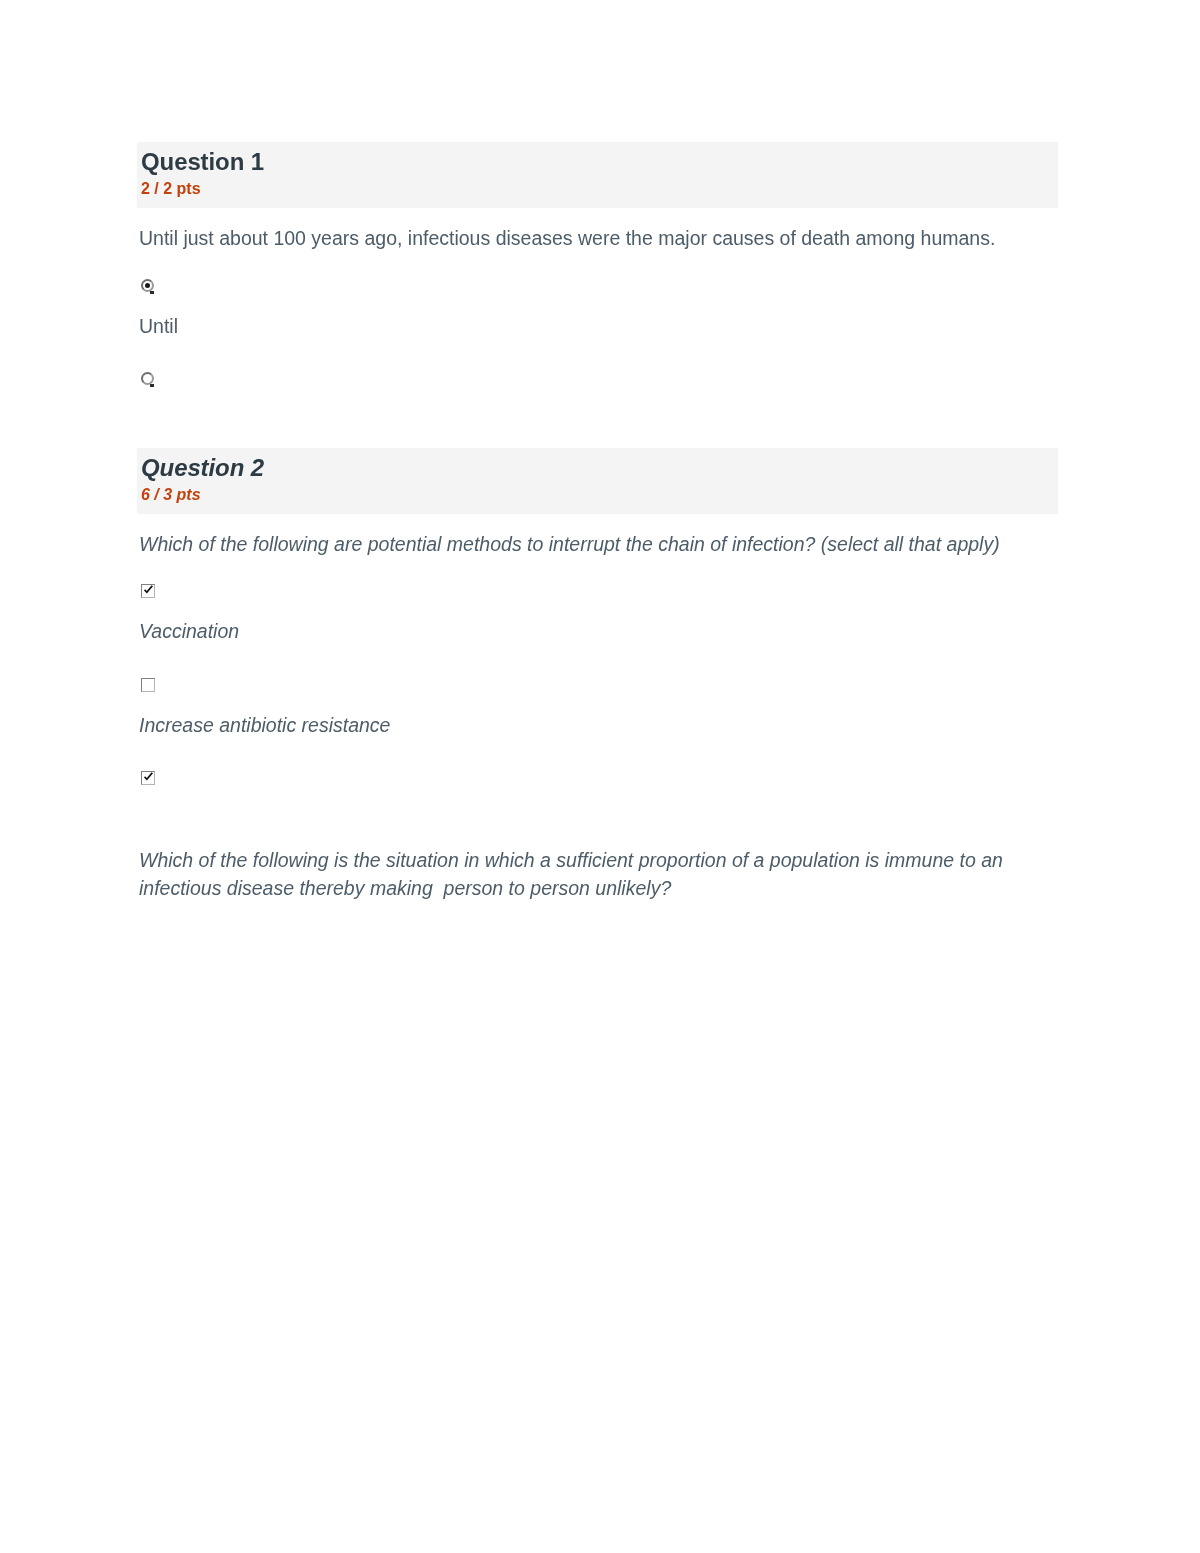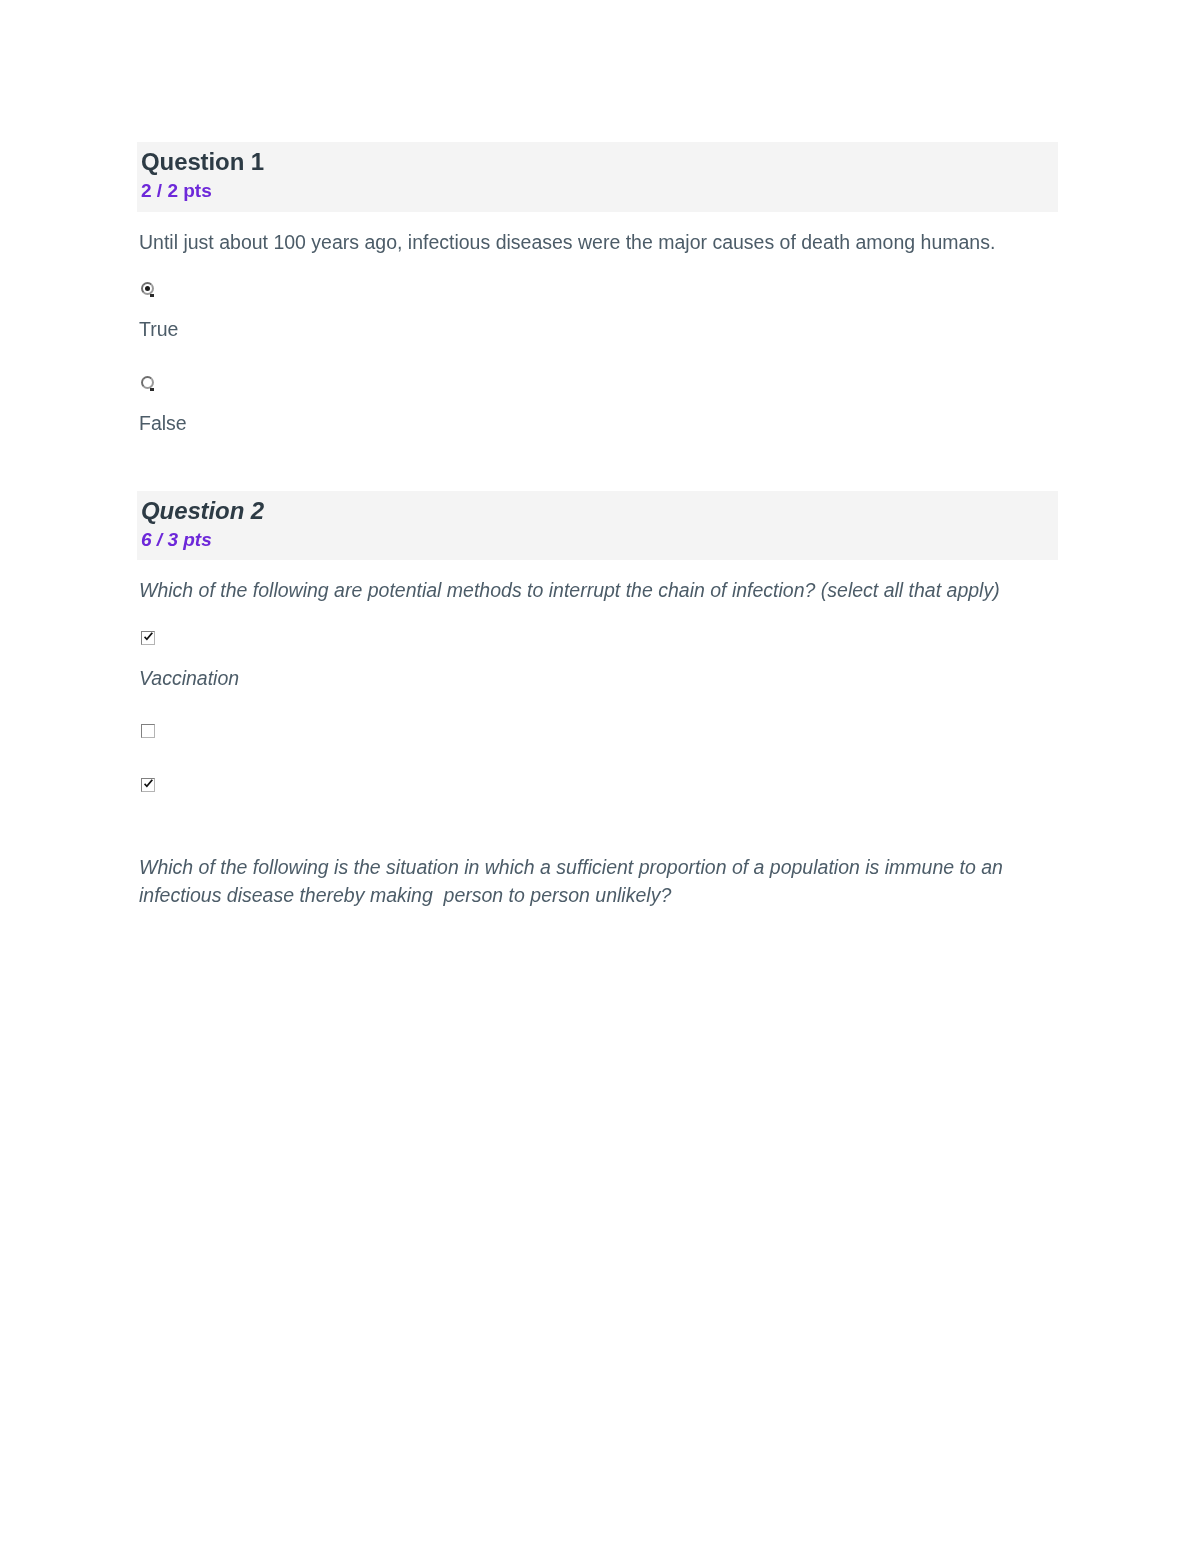--- a/index.html
+++ b/index.html
@@ -47,23 +47,23 @@
   }
   .q-title {
     font-size: 24px;
     font-weight: bold;
     color: #2d3b45;
     line-height: 1.16;
     letter-spacing: -0.1px;
     margin: 0;
   }
   .q-points {
-    font-size: 19px;
+    font-size: 16px;
     font-weight: bold;
-    color: #6d28d9;
+    color: #c2410c;
     line-height: 1.25;
     margin: 3px 0 0 0;
   }
 
   .q-text {
     font-size: 19.5px;
     color: #4c5c68;
     line-height: 1.42;
     margin: 17px 0 0 2px;
     max-width: 905px;
@@ -160,43 +160,43 @@
   <div class="quiz-body" id="quiz-body">
       <div class="question">
         <div class="q-header">
           <div class="q-title">Question 1</div>
           <div class="q-points">2 / 2 pts</div>
         </div>
         <div class="q-text">Until just about 100 years ago, infectious diseases were the major causes of death among humans.</div>
         <div class="answers">
           <div class="answer">
             <div class="control-row"><span class="radio checked"></span></div>
-            <div class="answer-label">True</div>
+            <div class="answer-label">Until</div>
           </div>
           <div class="answer">
             <div class="control-row"><span class="radio"></span></div>
-            <div class="answer-label">False</div>
           </div>
         </div>
       </div>
       <div class="question">
         <div class="q-header">
           <div class="q-title">Question 2</div>
           <div class="q-points">6 / 3 pts</div>
         </div>
         <div class="q-text">Which of the following are potential methods to interrupt the chain of infection? (select all that apply)</div>
         <div class="answers">
           <div class="answer">
             <div class="control-row"><span class="checkbox checked"><svg class="tick" viewBox="0 0 11 11" xmlns="http://www.w3.org/2000/svg" aria-hidden="true">
                   <path d="M1 5.4 L3.9 8.6 L10 1.2 L8.6 0.2 L3.8 6.0 L2.1 4.2 Z" fill="#111111"></path>
                 </svg></span></div>
             <div class="answer-label">Vaccination</div>
           </div>
           <div class="answer">
             <div class="control-row"><span class="checkbox"></span></div>
+            <div class="answer-label">Increase antibiotic resistance</div>
           </div>
           <div class="answer">
             <div class="control-row"><span class="checkbox checked"><svg class="tick" viewBox="0 0 11 11" xmlns="http://www.w3.org/2000/svg" aria-hidden="true">
                   <path d="M1 5.4 L3.9 8.6 L10 1.2 L8.6 0.2 L3.8 6.0 L2.1 4.2 Z" fill="#111111"></path>
                 </svg></span></div>
           </div>
         </div>
       </div>
       <div class="question">
         <div class="q-text">Which of the following is the situation in which a sufficient proportion of a population is immune to an infectious disease thereby making  person to person unlikely?</div>

